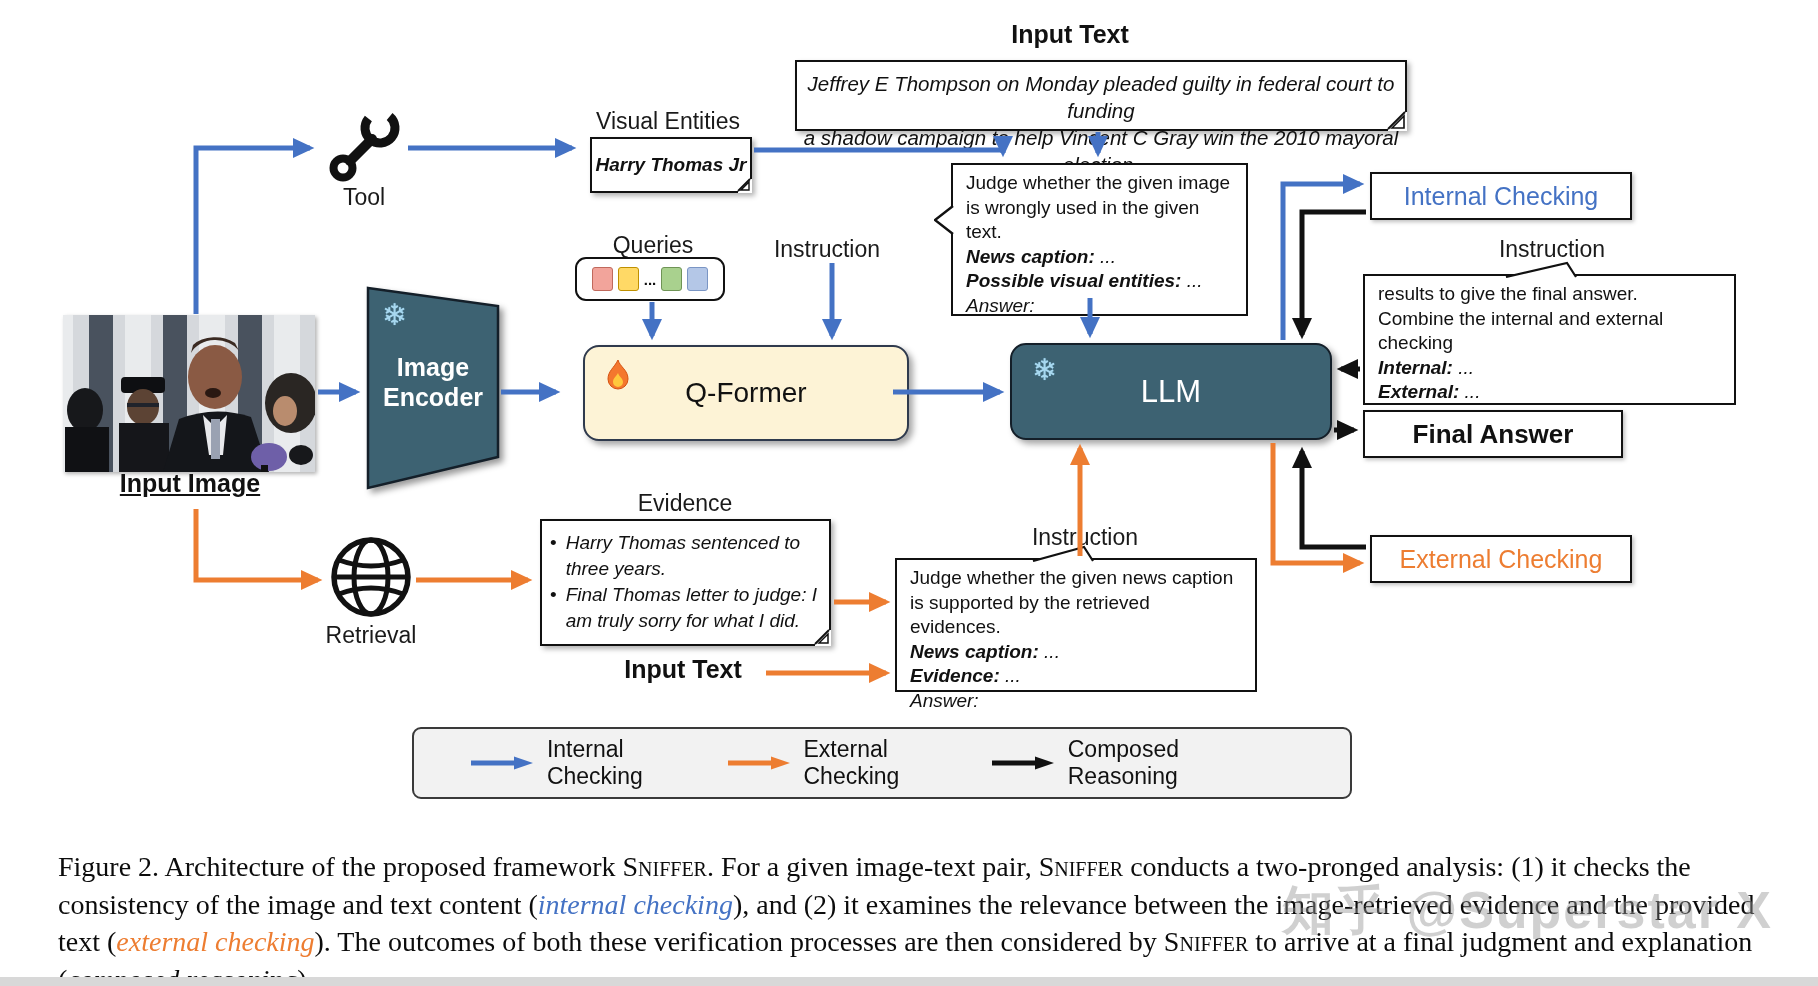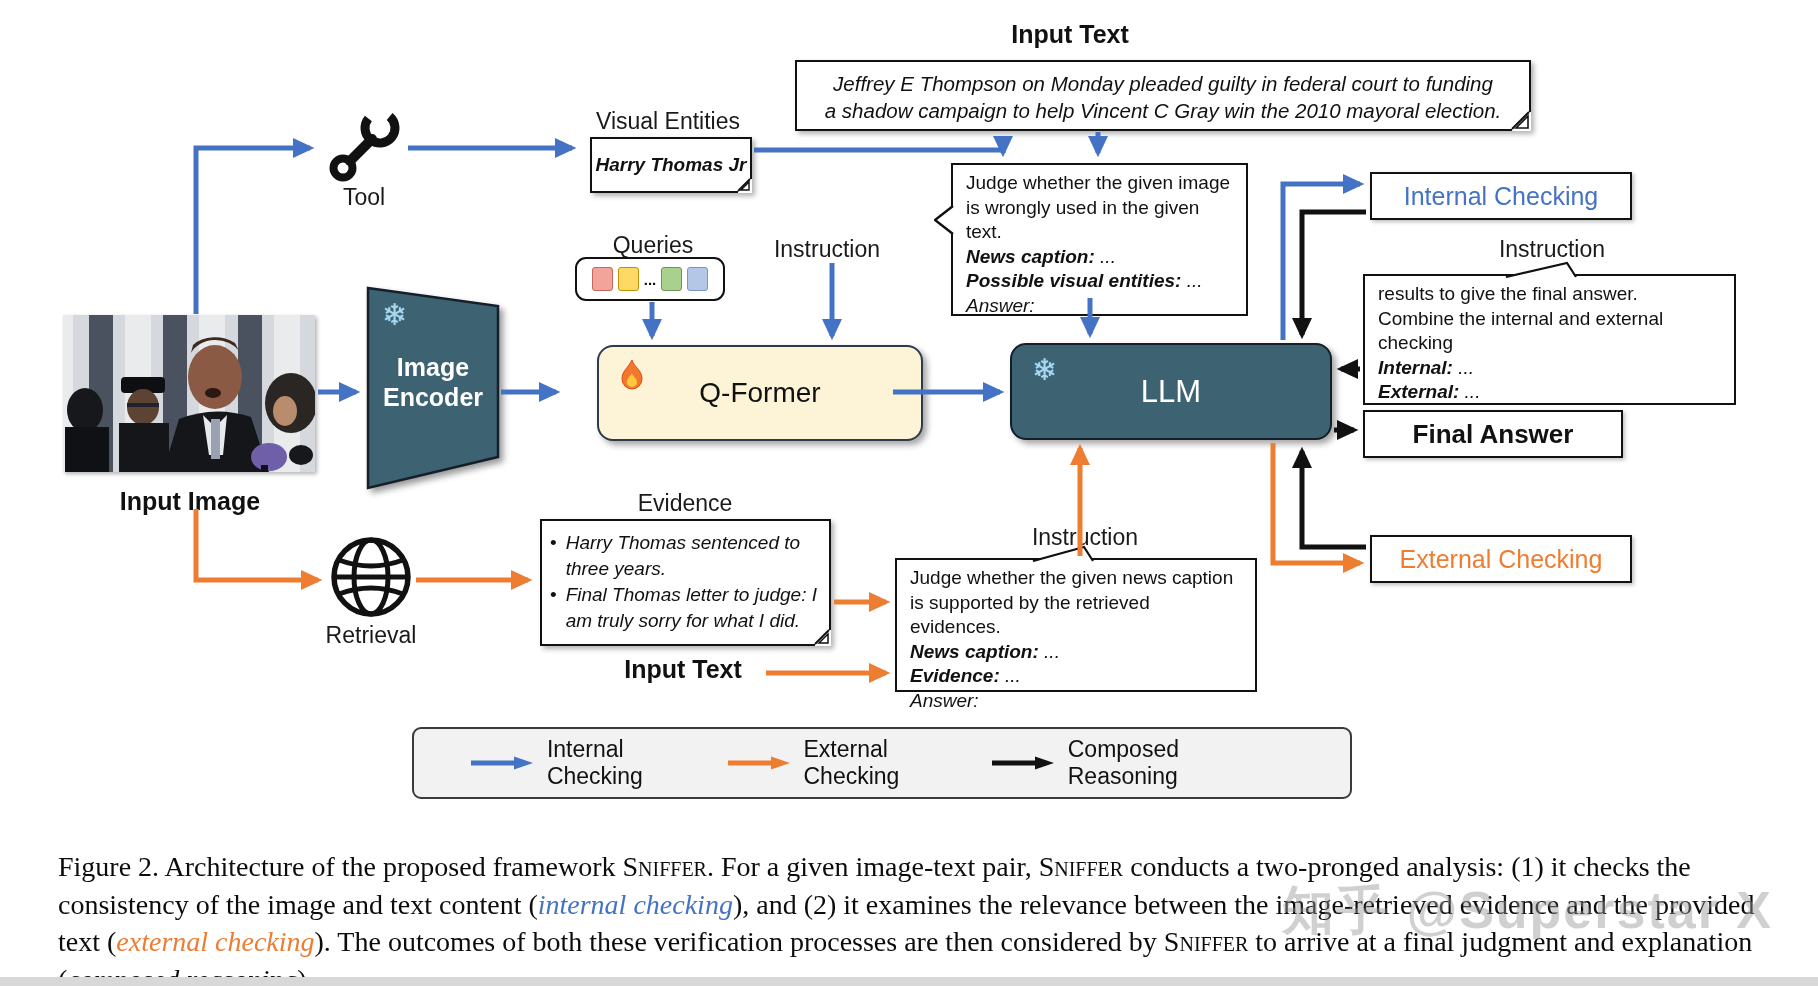--- a/index.html
+++ b/index.html
@@ -45,21 +45,21 @@
   #arrow-layer{position:absolute;left:0;top:0;z-index:5;pointer-events:none;}
   .tail{position:absolute;z-index:4;}
   .dogear{position:absolute;right:-2px;bottom:-2px;z-index:3;}
 </style>
 </head>
 <body>
 
 <div id="stage">
 
   <div class="abs lbl" style="left:990px;top:20px;width:160px;">Input Text</div>
-  <div class="notebox" style="left:795px;top:60px;width:736px;height:71px;padding-top:8px;">
+  <div class="notebox" style="left:795px;top:60px;width:612px;height:71px;padding-top:8px;">
     <div class="ital" style="font-size:20.5px;line-height:27px;text-align:center;">Jeffrey E Thompson on Monday pleaded guilty in federal court to funding</div>
     <div class="ital" style="font-size:20.5px;line-height:27px;text-align:center;">a shadow campaign to help Vincent C Gray win the 2010 mayoral election.</div>
     <svg class="dogear" width="26" height="26">
       <rect x="7" y="7" width="19" height="19" fill="#fff"></rect>
       <path d="M7,24 L24,7" stroke="#111" stroke-width="2" fill="none"></path>
       <path d="M11,23 L23,11 L23,23 Z" fill="#fff" stroke="#111" stroke-width="1.6"></path>
     </svg>
   </div>
 
   <svg class="abs" style="left:322px;top:102px;" width="84" height="84" viewBox="0 0 84 84">
@@ -121,29 +121,29 @@
     <ellipse cx="150" cy="78" rx="8" ry="5" fill="#2A1812"></ellipse>
     <path d="M100,157 L116,104 Q152,90 188,102 L206,157 Z" fill="#14161A"></path>
     <path d="M140,100 L152,112 L164,100 L160,140 L146,140 Z" fill="#E8E9EC"></path>
     <rect x="148" y="104" width="9" height="40" fill="#9AA2B2"></rect>
     <ellipse cx="228" cy="88" rx="26" ry="30" fill="#2A2623"></ellipse>
     <ellipse cx="222" cy="96" rx="12" ry="15" fill="#B98C6E"></ellipse>
     <ellipse cx="206" cy="142" rx="18" ry="14" fill="#6E5FA8"></ellipse>
     <rect x="198" y="150" width="7" height="10" fill="#111"></rect>
     <ellipse cx="238" cy="140" rx="12" ry="10" fill="#17181B"></ellipse>
   </svg>
-  <div class="abs lbl" style="left:78px;top:487px;width:224px;">Input Image</div>
+  <div class="abs lbl" style="left:78px;top:469px;width:224px;text-decoration:underline;">Input Image</div>
 
   <svg class="abs" style="left:364px;top:284px;filter:drop-shadow(4px 4px 3px rgba(0,0,0,.4));" width="140" height="208">
     <polygon points="4,4 134,22 134,173 4,204" fill="#3D6272" stroke="#141F29" stroke-width="2.5"></polygon>
   </svg>
   <div class="abs snow" style="left:382px;top:300px;">❄</div>
   <div class="abs" style="left:368px;top:352px;width:130px;text-align:center;color:#fff;font-weight:bold;font-size:25px;line-height:30px;">Image Encoder</div>
 
-  <div id="qformer" class="block" style="left:597px;top:345px;width:326px;height:96px;">
+  <div id="qformer" class="block" style="left:583px;top:345px;width:326px;height:96px;">
     <svg class="abs" style="left:20px;top:12px;" width="26" height="32" viewBox="0 0 26 32">
       <path d="M13,1 C15,8 23,11 23,20 a10,10 0 0 1 -20,0 C3,12 9,9 13,1 Z" fill="#F4772E" stroke="#D5500F" stroke-width="1"></path>
       <path d="M13,14 C14,18 18,19 18,23 a5,5 0 0 1 -10,0 C8,19 11,18 13,14 Z" fill="#FFC83D"></path>
     </svg>
     <span>Q-Former</span>
   </div>
 
   <div id="llm" class="block" style="left:1010px;top:343px;width:322px;height:97px;">
     <span class="snow" style="left:20px;top:10px;">❄</span>
     <span>LLM</span>

